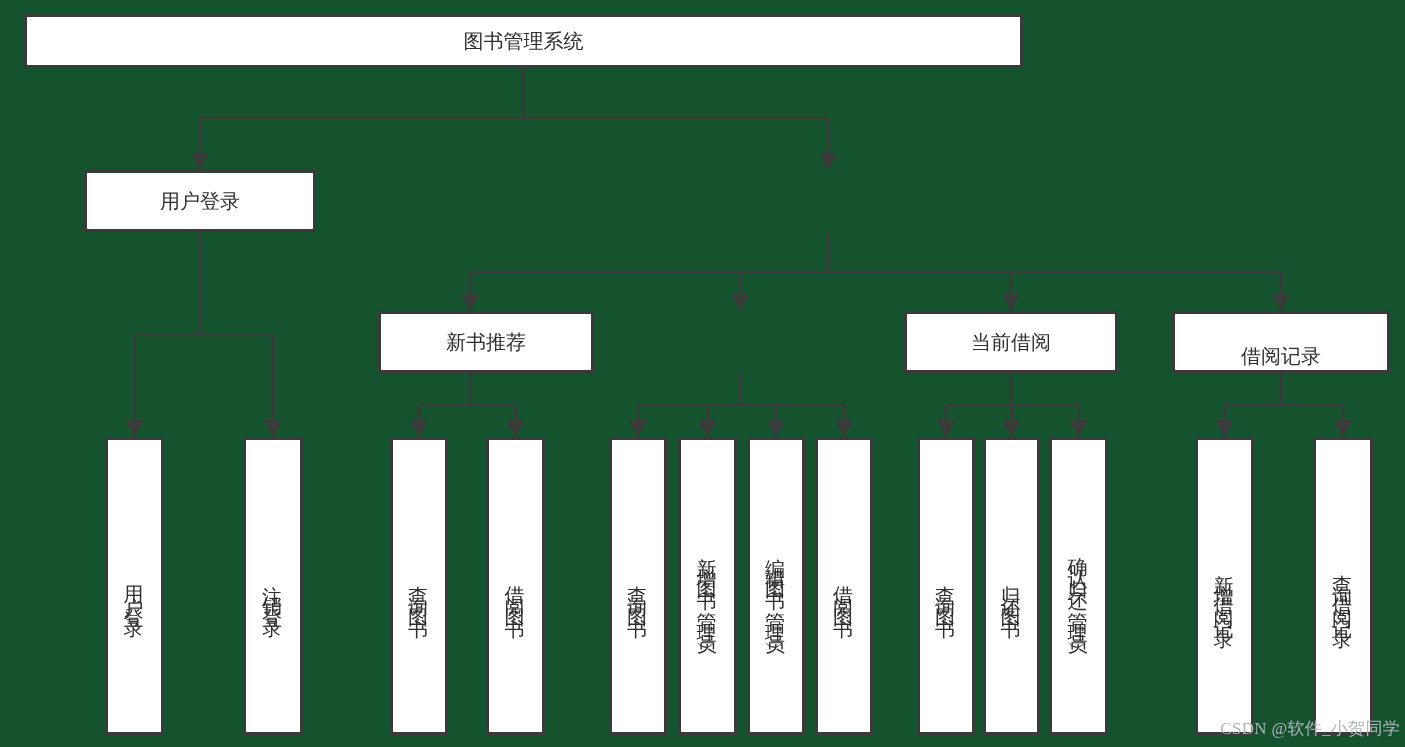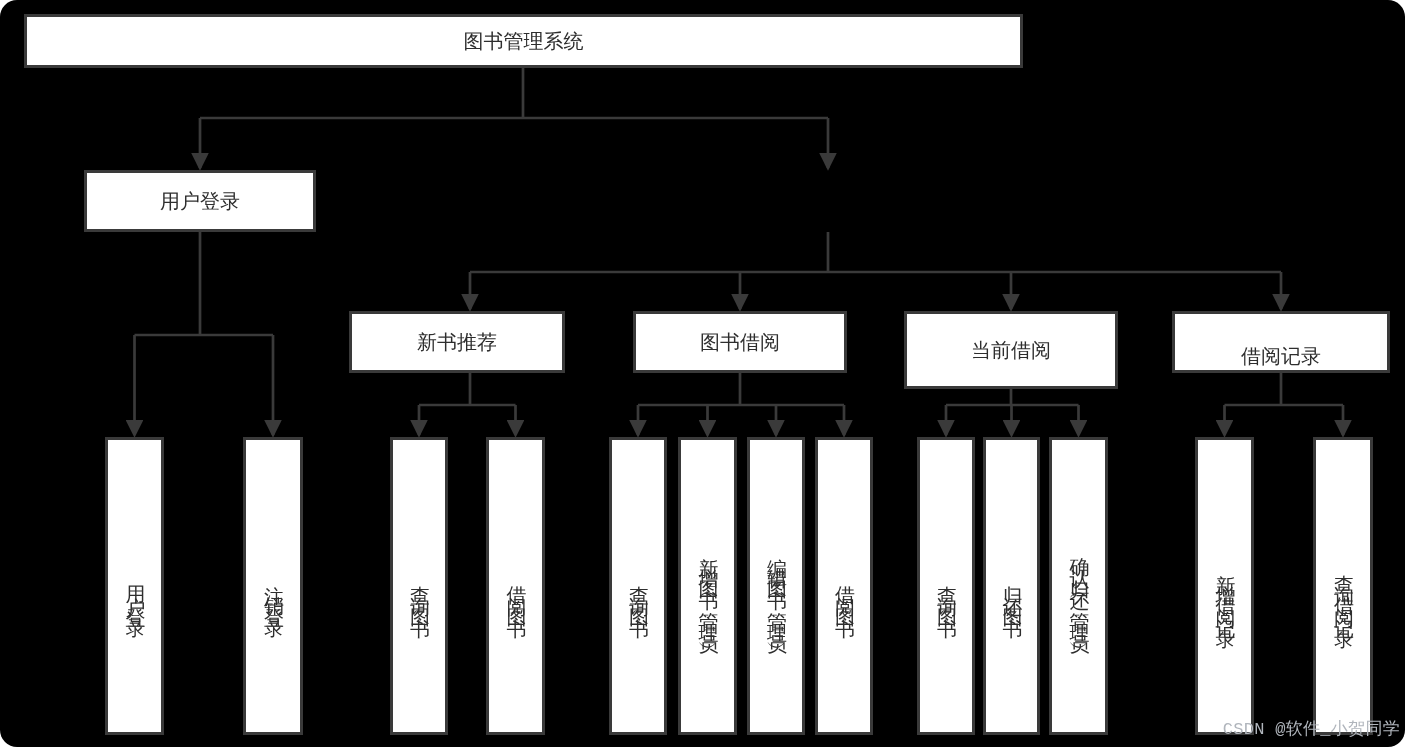--- a/index.html
+++ b/index.html
@@ -1,24 +1,23 @@
 <!DOCTYPE html>
 <html><head>
 <meta charset="utf-8">
 <style>
   html, body { margin: 0; padding: 0; background: #ffffff; }
   .canvas {
     position: relative;
     width: 1405px;
     height: 747px;
-    background: #000000;
+    background: #14532d;
     overflow: hidden;
-    font-family: Liberation Mono, monospace;
+    font-family: Liberation Serif, serif;
     color: #2e2e2e;
-    border-radius: 17px;
   }
   .connectors { position: absolute; left: 0; top: 0; z-index: 1; }
   .box {
     position: absolute;
     box-sizing: border-box;
     background: #ffffff;
     border: 3px solid #3a3a3a;
     display: flex;
     align-items: center;
     justify-content: center;
@@ -32,23 +31,23 @@
     text-orientation: mixed;
     letter-spacing: 0.55em;
     padding-top: 0.55em;
   }
   
   #b-root        { left: 24px;  top: 14px;  width: 999px; height: 54px; }
   
   #b-user-login  { left: 84px;  top: 170px; width: 232px; height: 62px; }
   #b-book-mgmt   { left: 713px; top: 170px; width: 230px; height: 62px; }
   
-  #b-new-rec     { left: 349px;  top: 311px; width: 216px; height: 62px; }
+  #b-new-rec     { left: 378px;  top: 311px; width: 216px; height: 62px; }
   #b-borrow      { left: 633px;  top: 311px; width: 214px; height: 62px; }
-  #b-current     { left: 904px;  top: 311px; width: 214px; height: 78px; }
+  #b-current     { left: 904px;  top: 311px; width: 214px; height: 62px; }
   #b-records     { left: 1172px; top: 311px; width: 218px; height: 62px; align-items: flex-end; }
   
   .leaf { top: 437px; height: 298px; }
   #l-user-login  { left: 105px;  width: 59px; }
   #l-logout      { left: 243px;  width: 60px; }
   #l-nr-query    { left: 390px;  width: 58px; }
   #l-nr-borrow   { left: 486px;  width: 59px; }
   #l-bb-query    { left: 609px;  width: 58px; }
   #l-bb-add      { left: 678px;  width: 59px; }
   #l-bb-edit     { left: 747px;  width: 58px; }
@@ -127,23 +126,20 @@
     <span>图书管理系统</span>
   </div>
 
   <div class="box" id="b-user-login">
     <span>用户登录</span>
   </div>
 
   <div class="box" id="b-new-rec">
     <span>新书推荐</span>
   </div>
-  <div class="box" id="b-borrow">
-    <span>图书借阅</span>
-  </div>
   <div class="box" id="b-current">
     <span>当前借阅</span>
   </div>
   <div class="box" id="b-records">
     <span>借阅记录</span>
   </div>
 
   <div class="box vbox leaf" id="l-user-login">
     <span>用户登录</span>
   </div>

